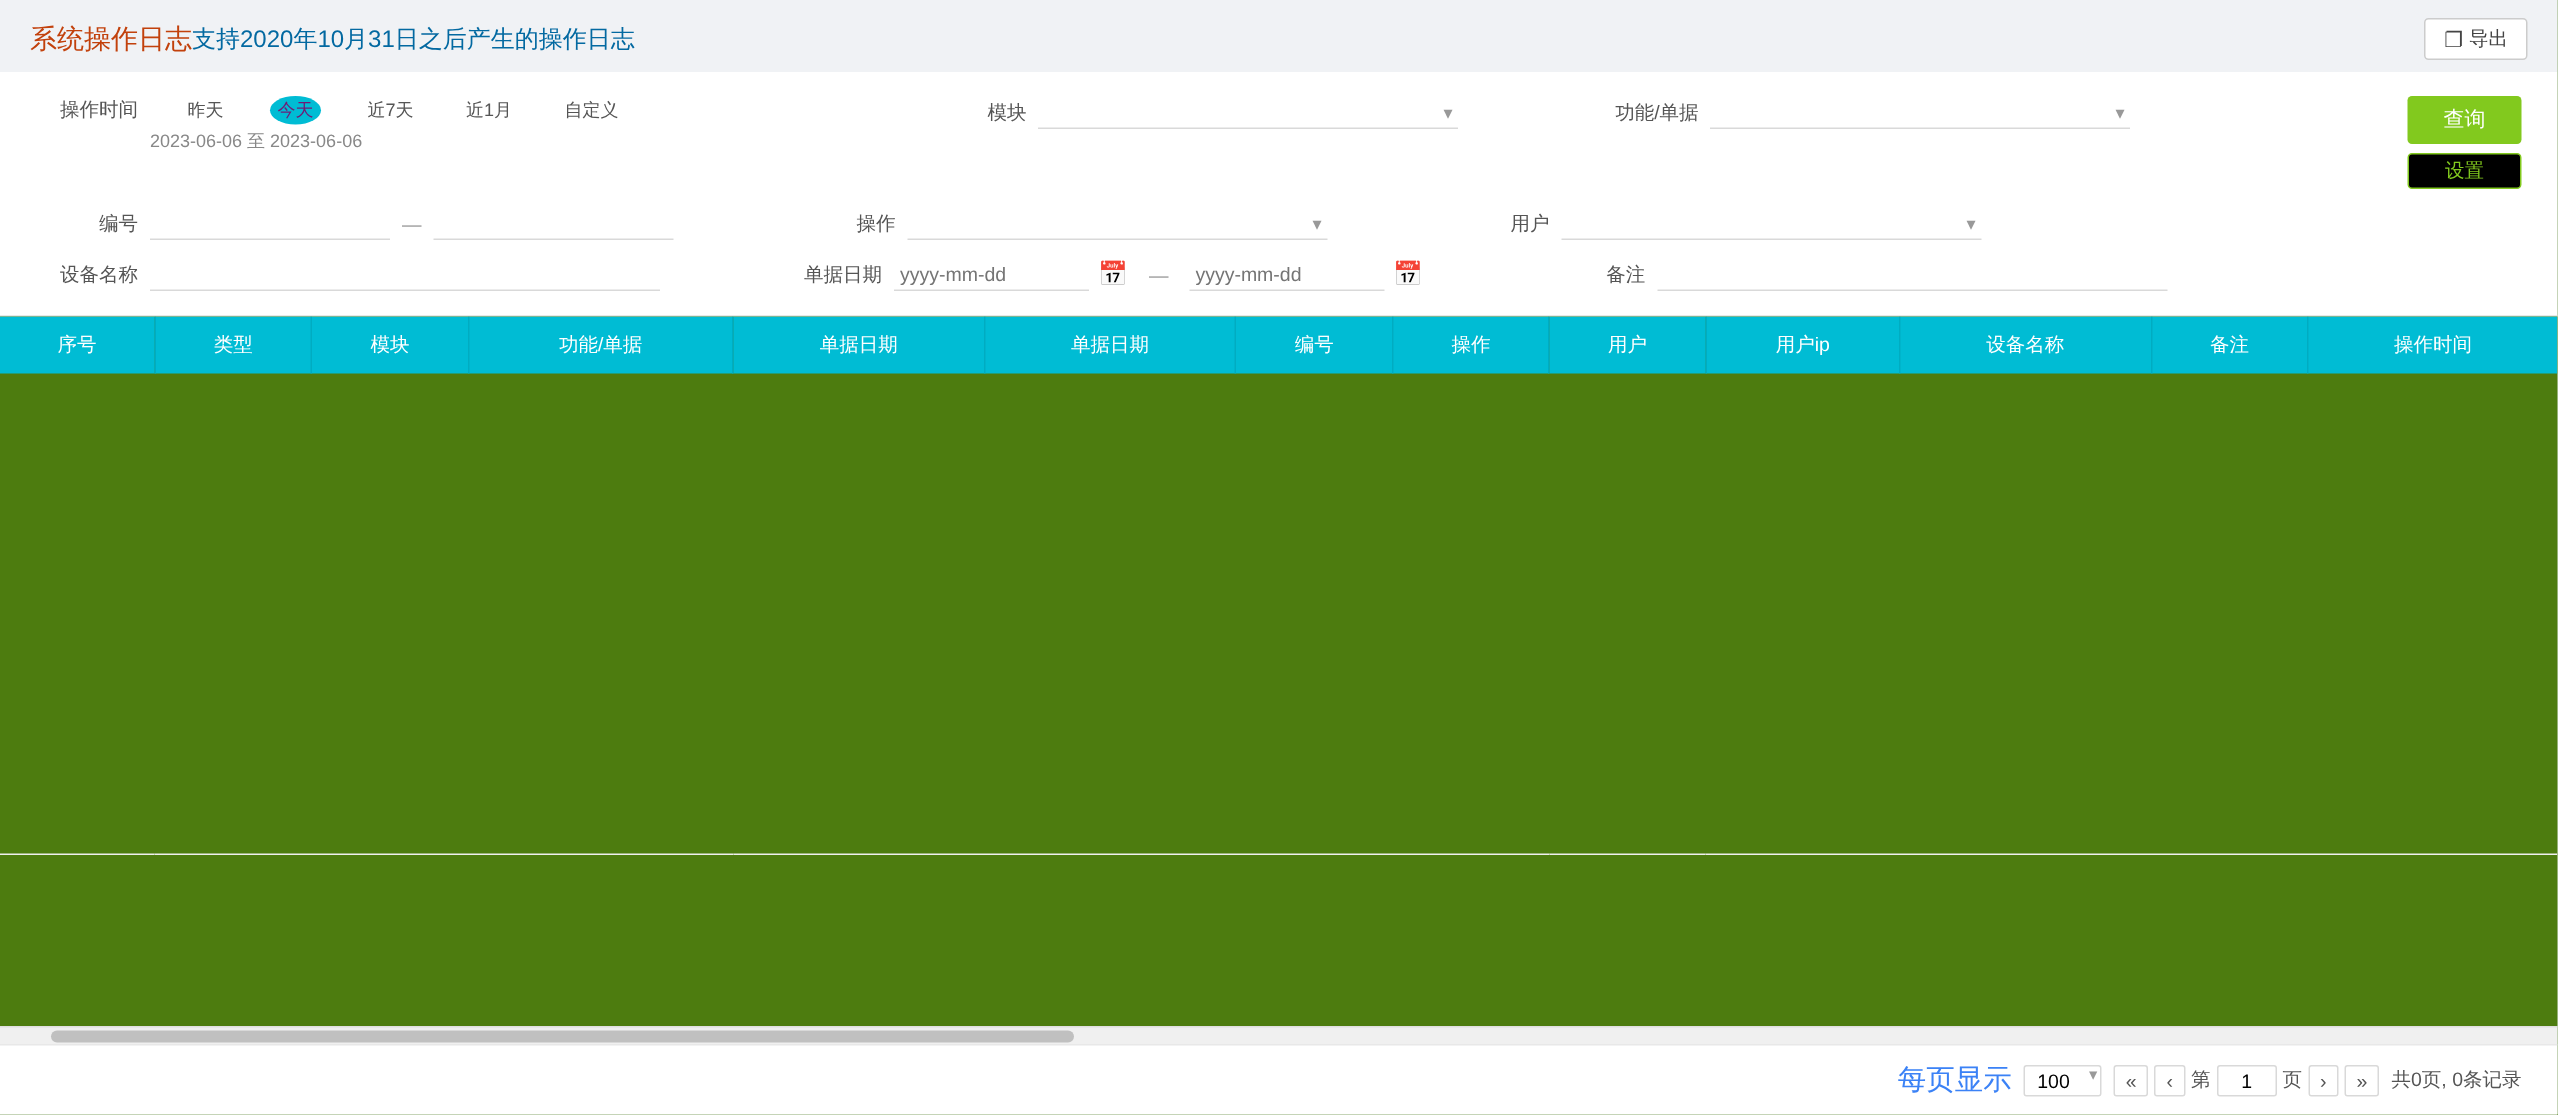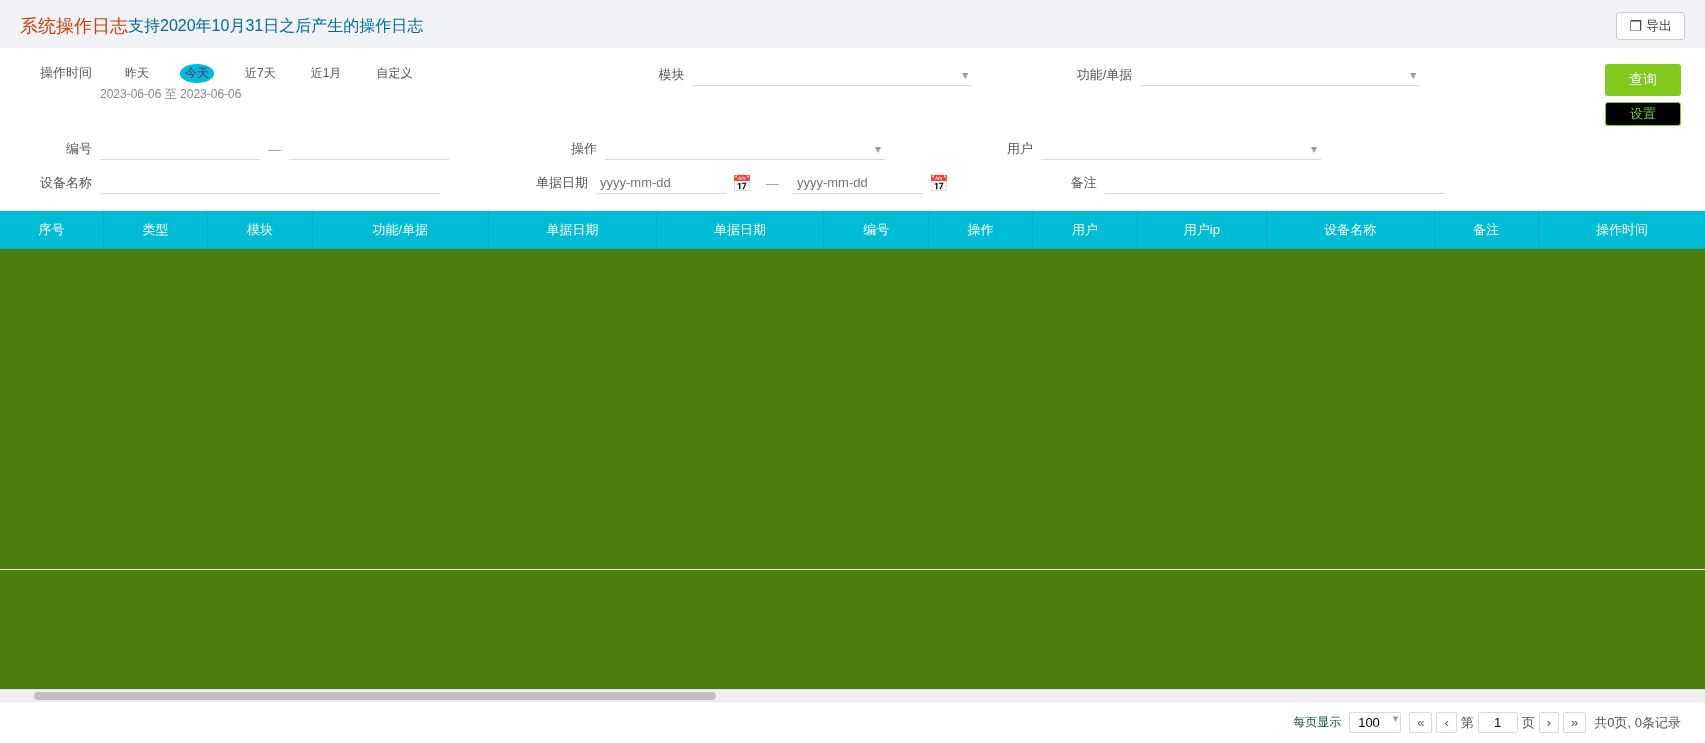--- a/index.html
+++ b/index.html
@@ -59,21 +59,21 @@
     .data-table thead th:last-child { border-right: none; }
     .data-table tbody tr:nth-child(even) { background: #f9f9f9; }
     .data-table tbody td { padding: 9px 8px; text-align: center; border-bottom: 1px solid #f0f0f0; font-size: 13px; }
 
     
     .scrollbar-area { height: 12px; background: #f0f0f0; border-top: 1px solid #e0e0e0; position: relative; overflow: hidden; }
     .scrollbar-thumb { height: 8px; background: #c0c0c0; border-radius: 4px; width: 40%; position: absolute; left: 2%; top: 2px; }
 
     
     .pagination-bar { display: flex; align-items: center; justify-content: flex-end; padding: 10px 24px; background: #fff; border-top: 1px solid #e8e8e8; gap: 8px; }
-    .pagination-label { font-size: 12px; color: #14532d; }
+    .pagination-label { font-size: 19px; color: #3b82f6; }
     .pagination-select-wrap { position: relative; display: inline-flex; }
     .pagination-select { border: 1px solid #d9d9d9; padding: 2px 20px 2px 8px; font-size: 13px; background: #fff; appearance: none; outline: none; border-radius: 2px; cursor: pointer; }
     .pagination-chevron { position: absolute; right: 3px; pointer-events: none; font-size: 11px; color: #999; }
     .page-nav { display: flex; align-items: center; gap: 4px; }
     .page-nav-btn { border: 1px solid #d9d9d9; background: #fff; padding: 2px 7px; font-size: 13px; cursor: pointer; border-radius: 2px; color: #555; }
     .page-nav-btn:disabled { color: #ccc; cursor: default; }
     .page-text { font-size: 13px; color: #555; }
     .page-input { border: 1px solid #d9d9d9; width: 40px; text-align: center; padding: 2px 4px; font-size: 13px; border-radius: 2px; outline: none; }
     .total-text { font-size: 13px; color: #555; }
   </style>

